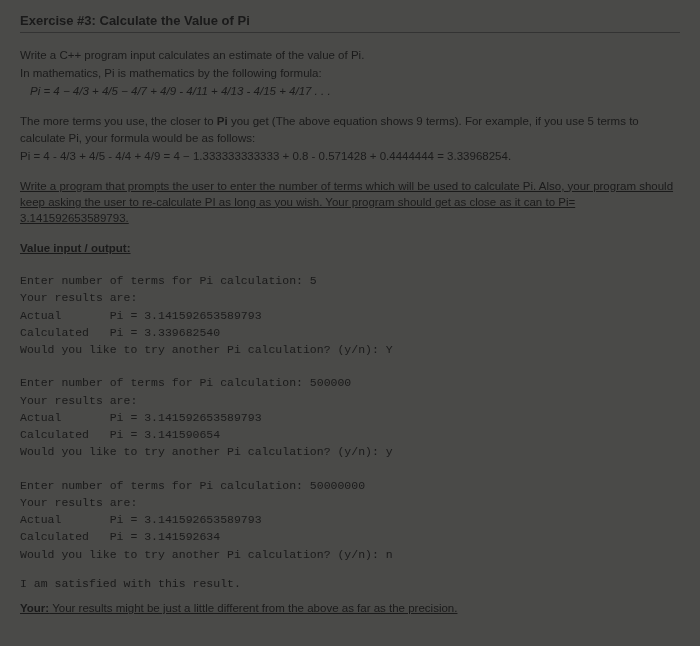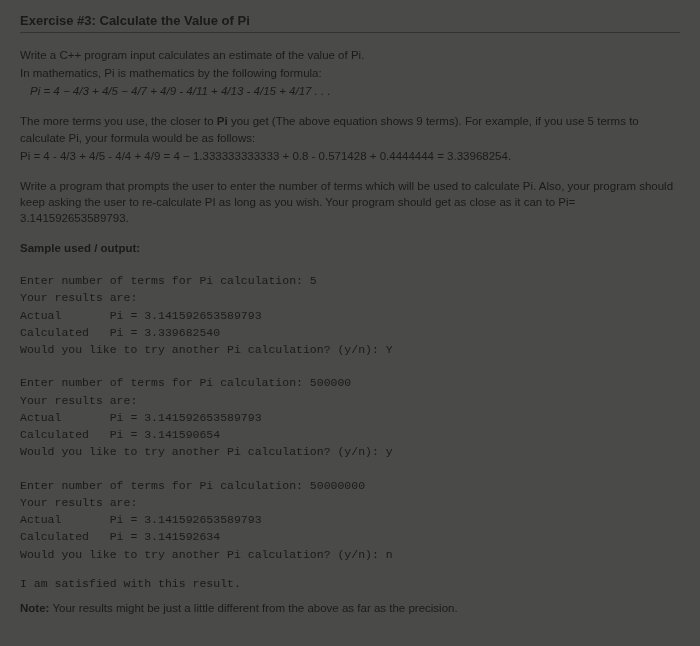--- a/index.html
+++ b/index.html
@@ -31,20 +31,21 @@
       margin-left: 10px;
       margin-top: 2px;
       margin-bottom: 14px;
       font-style: italic;
     }
     .para {
       margin-bottom: 2px;
     }
     .section-gap {
       margin-top: 14px;
+      text-decoration: underline;
     }
     .bold {
       font-weight: bold;
     }
     .mono {
       font-family: "Courier New", monospace;
       font-size: 11.5px;
       line-height: 1.5;
       white-space: pre;
     }
@@ -69,35 +70,35 @@
 <div class="intro">In mathematics, Pi is mathematics by the following formula:</div>
 <div class="formula">Pi = 4  −  4/3  +  4/5  −  4/7  +  4/9  - 4/11  + 4/13  -  4/15  + 4/17 . . .</div>
 
 <div class="para">
   <span>The more terms you use, the closer to </span><span class="bold">Pi</span><span> you get (The above equation shows 9 terms). For example, if you use 5 terms to calculate Pi, your formula would be as follows:</span>
 </div>
 <div class="para">Pi = 4 - 4/3 + 4/5  -  4/4  +  4/9  = 4 − 1.333333333333 + 0.8  - 0.571428  + 0.4444444 = 3.33968254.</div>
 
 <div class="para section-gap">Write a program that prompts the user to enter the number of terms which will be used to calculate Pi. Also, your program should keep asking the user to re-calculate PI as long as you wish. Your program should get as close as it can to Pi= 3.141592653589793.</div>
 
-<div class="bold section-gap">Sample used / output:</div>
+<div class="bold section-gap">Value input / output:</div>
 
 <div class="mono sample-block">Enter number of terms for Pi calculation: 5
 Your results are:
 Actual       Pi = 3.141592653589793
 Calculated   Pi = 3.339682540
 Would you like to try another Pi calculation? (y/n): Y</div>
 <div class="mono sample-block">Enter number of terms for Pi calculation: 500000
 Your results are:
 Actual       Pi = 3.141592653589793
 Calculated   Pi = 3.141590654
 Would you like to try another Pi calculation? (y/n): y</div>
 <div class="mono sample-block">Enter number of terms for Pi calculation: 50000000
 Your results are:
 Actual       Pi = 3.141592653589793
 Calculated   Pi = 3.141592634
 Would you like to try another Pi calculation? (y/n): n</div>
 
 <div class="mono">I am satisfied with this result.</div>
 
 <div class="note section-gap">
-  <span class="bold">Note:</span><span> Your results might be just a little different from the above as far as the precision.</span>
+  <span class="bold">Your:</span><span> Your results might be just a little different from the above as far as the precision.</span>
 </div>
 
 </body></html>

